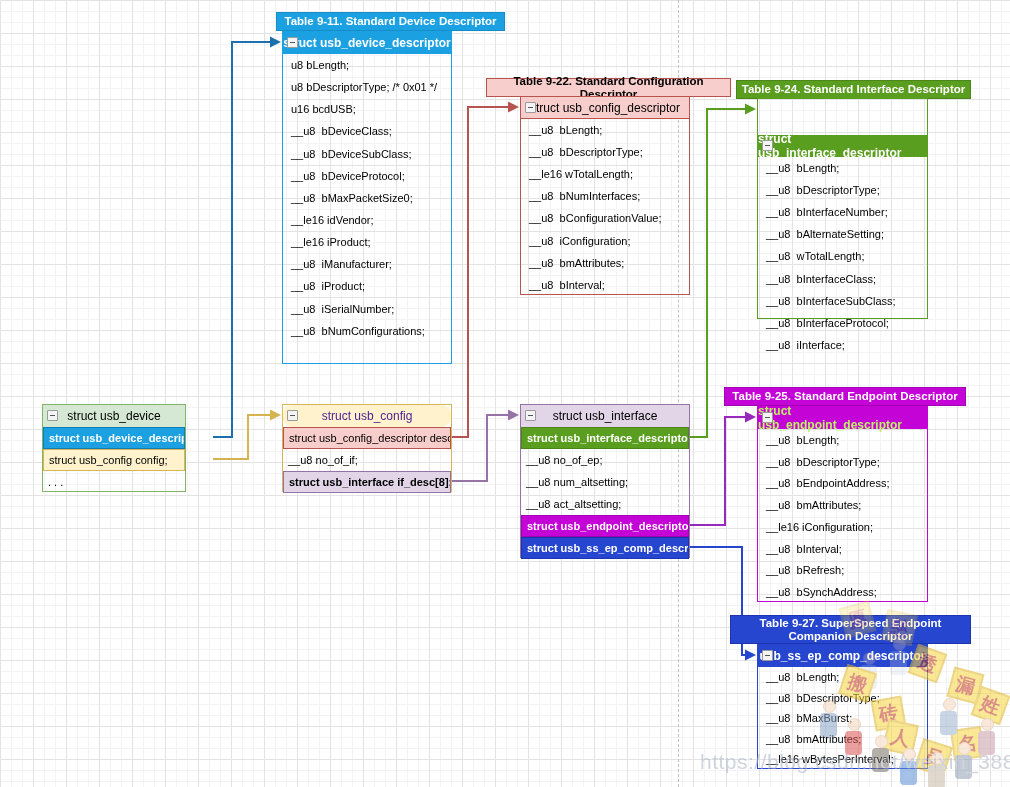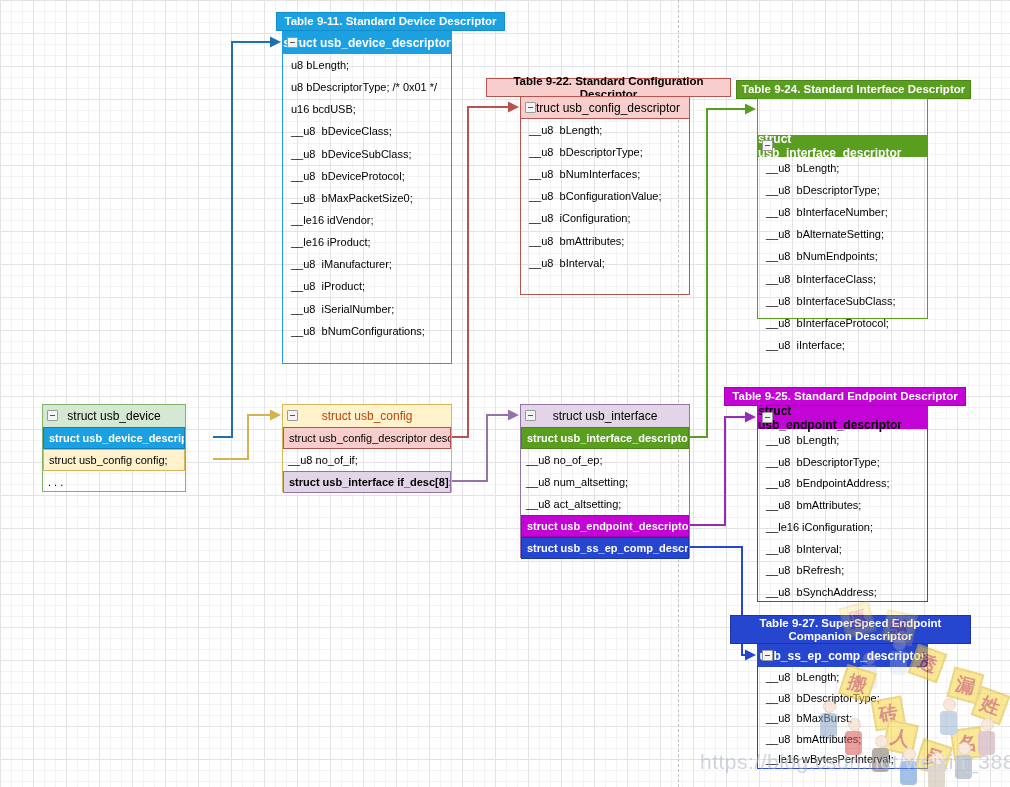--- a/index.html
+++ b/index.html
@@ -100,45 +100,46 @@
     <div class="frow" style="height:22.15px">__u8  bNumConfigurations;</div>
   </div>
 
   <div class="sbox" style="left:520px;top:96px;width:170px;height:199px;border:1px solid #b85450;">
     <div class="shead" style="background:#f8cecc;color:#000;font-weight:normal;border-bottom:1px solid #b85450;">
       <span class="collapse"></span>
       <span>struct usb_config_descriptor</span>
     </div>
     <div class="frow" style="height:22.1px">__u8  bLength;</div>
     <div class="frow" style="height:22.1px">__u8  bDescriptorType;</div>
+    <div class="frow" style="height:22.1px">__le16 wTotalLength;</div>
     <div class="frow" style="height:22.1px">__u8  bNumInterfaces;</div>
     <div class="frow" style="height:22.1px">__u8  bConfigurationValue;</div>
     <div class="frow" style="height:22.1px">__u8  iConfiguration;</div>
     <div class="frow" style="height:22.1px">__u8  bmAttributes;</div>
     <div class="frow" style="height:22.1px">__u8  bInterval;</div>
   </div>
 
   <div class="sbox" style="left:757px;top:98px;width:171px;height:221px;border:1px solid #5a9e1f;">
     <div class="shead" style="background:#5a9e1f;color:#fff;margin-top:36px;">
       <span class="collapse"></span>
       <span>struct usb_interface_descriptor</span>
     </div>
     <div class="frow" style="height:22.1px">__u8  bLength;</div>
     <div class="frow" style="height:22.1px">__u8  bDescriptorType;</div>
     <div class="frow" style="height:22.1px">__u8  bInterfaceNumber;</div>
     <div class="frow" style="height:22.1px">__u8  bAlternateSetting;</div>
-    <div class="frow" style="height:22.1px">__u8  bNumEndpoints;</div>
+    <div class="frow" style="height:22.1px">__u8  wTotalLength;</div>
     <div class="frow" style="height:22.1px">__u8  bInterfaceClass;</div>
     <div class="frow" style="height:22.1px">__u8  bInterfaceSubClass;</div>
     <div class="frow" style="height:22.1px">__u8  bInterfaceProtocol;</div>
     <div class="frow" style="height:22.1px">__u8  iInterface;</div>
   </div>
 
   <div class="sbox" style="left:757px;top:406px;width:171px;height:196px;border:1px solid #c404d6;">
-    <div class="shead" style="background:#c404d6;color:#000000;align-items:center;">
+    <div class="shead" style="background:#c404d6;color:#bef264;align-items:center;">
       <span class="collapse"></span>
       <span>struct usb_endpoint_descriptor</span>
     </div>
     <div class="frow" style="height:21.75px">__u8  bLength;</div>
     <div class="frow" style="height:21.75px">__u8  bDescriptorType;</div>
     <div class="frow" style="height:21.75px">__u8  bEndpointAddress;</div>
     <div class="frow" style="height:21.75px">__u8  bmAttributes;</div>
     <div class="frow" style="height:21.75px">__le16 iConfiguration;</div>
     <div class="frow" style="height:21.75px">__u8  bInterval;</div>
     <div class="frow" style="height:21.75px">__u8  bRefresh;</div>
@@ -161,21 +162,21 @@
     <div class="shead" style="background:#d5e8d4;color:#000;font-weight:normal;">
       <span class="collapse"></span>
       <span>struct usb_device</span>
     </div>
     <div class="mrow bold" style="background:#1ba1e2;border:1px solid #0e7db8;color:#fff;">struct usb_device_descriptor descri</div>
     <div class="mrow" style="background:#fff2cc;border:1px solid #d6b656;color:#000;">struct usb_config config;</div>
     <div class="mrow" style="color:#000;">. . .</div>
   </div>
 
   <div class="sbox" style="left:282px;top:404px;width:170px;height:88px;border:1px solid #d6b656;">
-    <div class="shead" style="background:#fff2cc;color:#c2410c;font-weight:normal;">
+    <div class="shead" style="background:#fff2cc;color:#4c1d95;font-weight:normal;border-radius:9px;">
       <span class="collapse"></span>
       <span>struct usb_config</span>
     </div>
     <div class="mrow" style="background:#f8cecc;border:1px solid #b85450;color:#000;">struct usb_config_descriptor desc;</div>
     <div class="mrow" style="color:#000;">__u8 no_of_if;</div>
     <div class="mrow" style="background:#e1d5e7;border:1px solid #9673a6;color:#000;font-weight:bold;">struct usb_interface if_desc[8];</div>
   </div>
 
   <div class="sbox" style="left:520px;top:404px;width:170px;height:154px;border:1px solid #9673a6;">
     <div class="shead" style="background:#e1d5e7;color:#000;font-weight:normal;">

